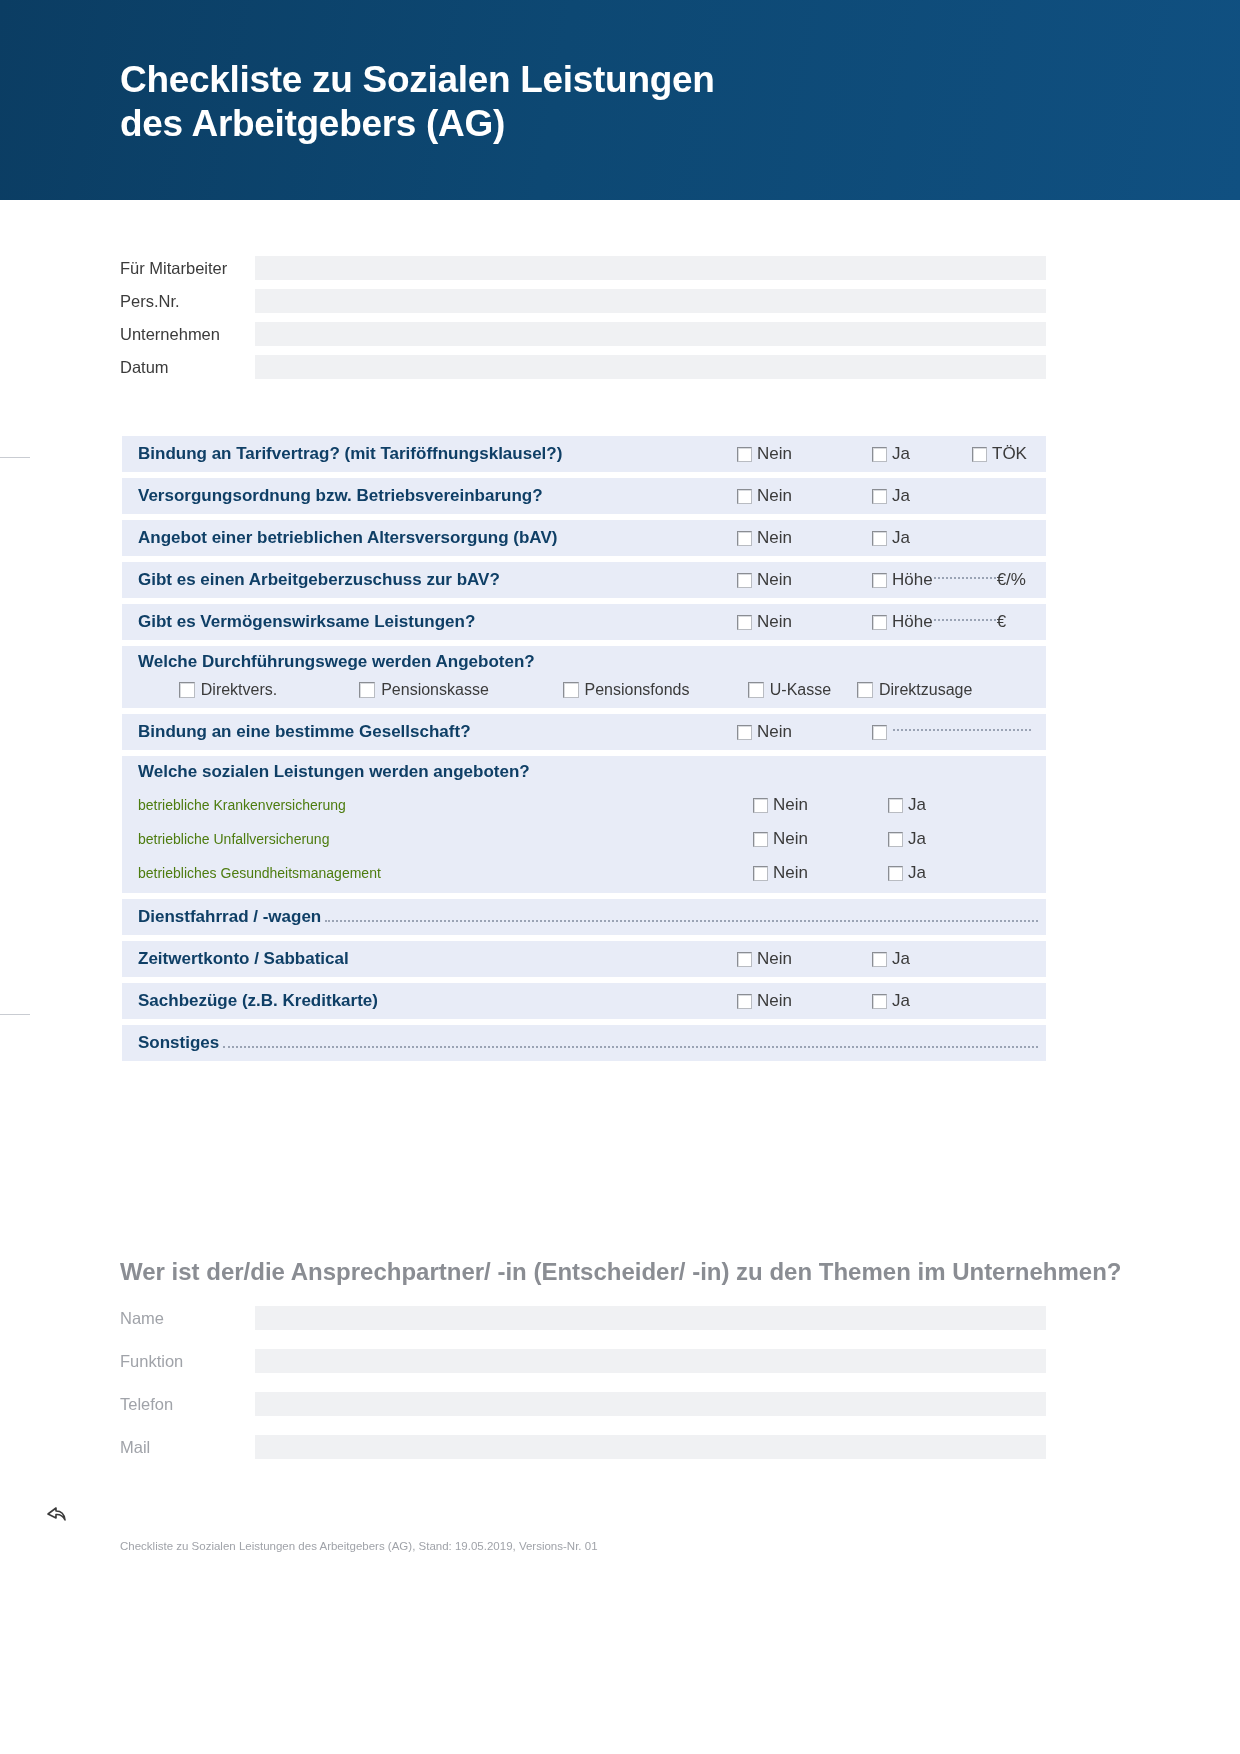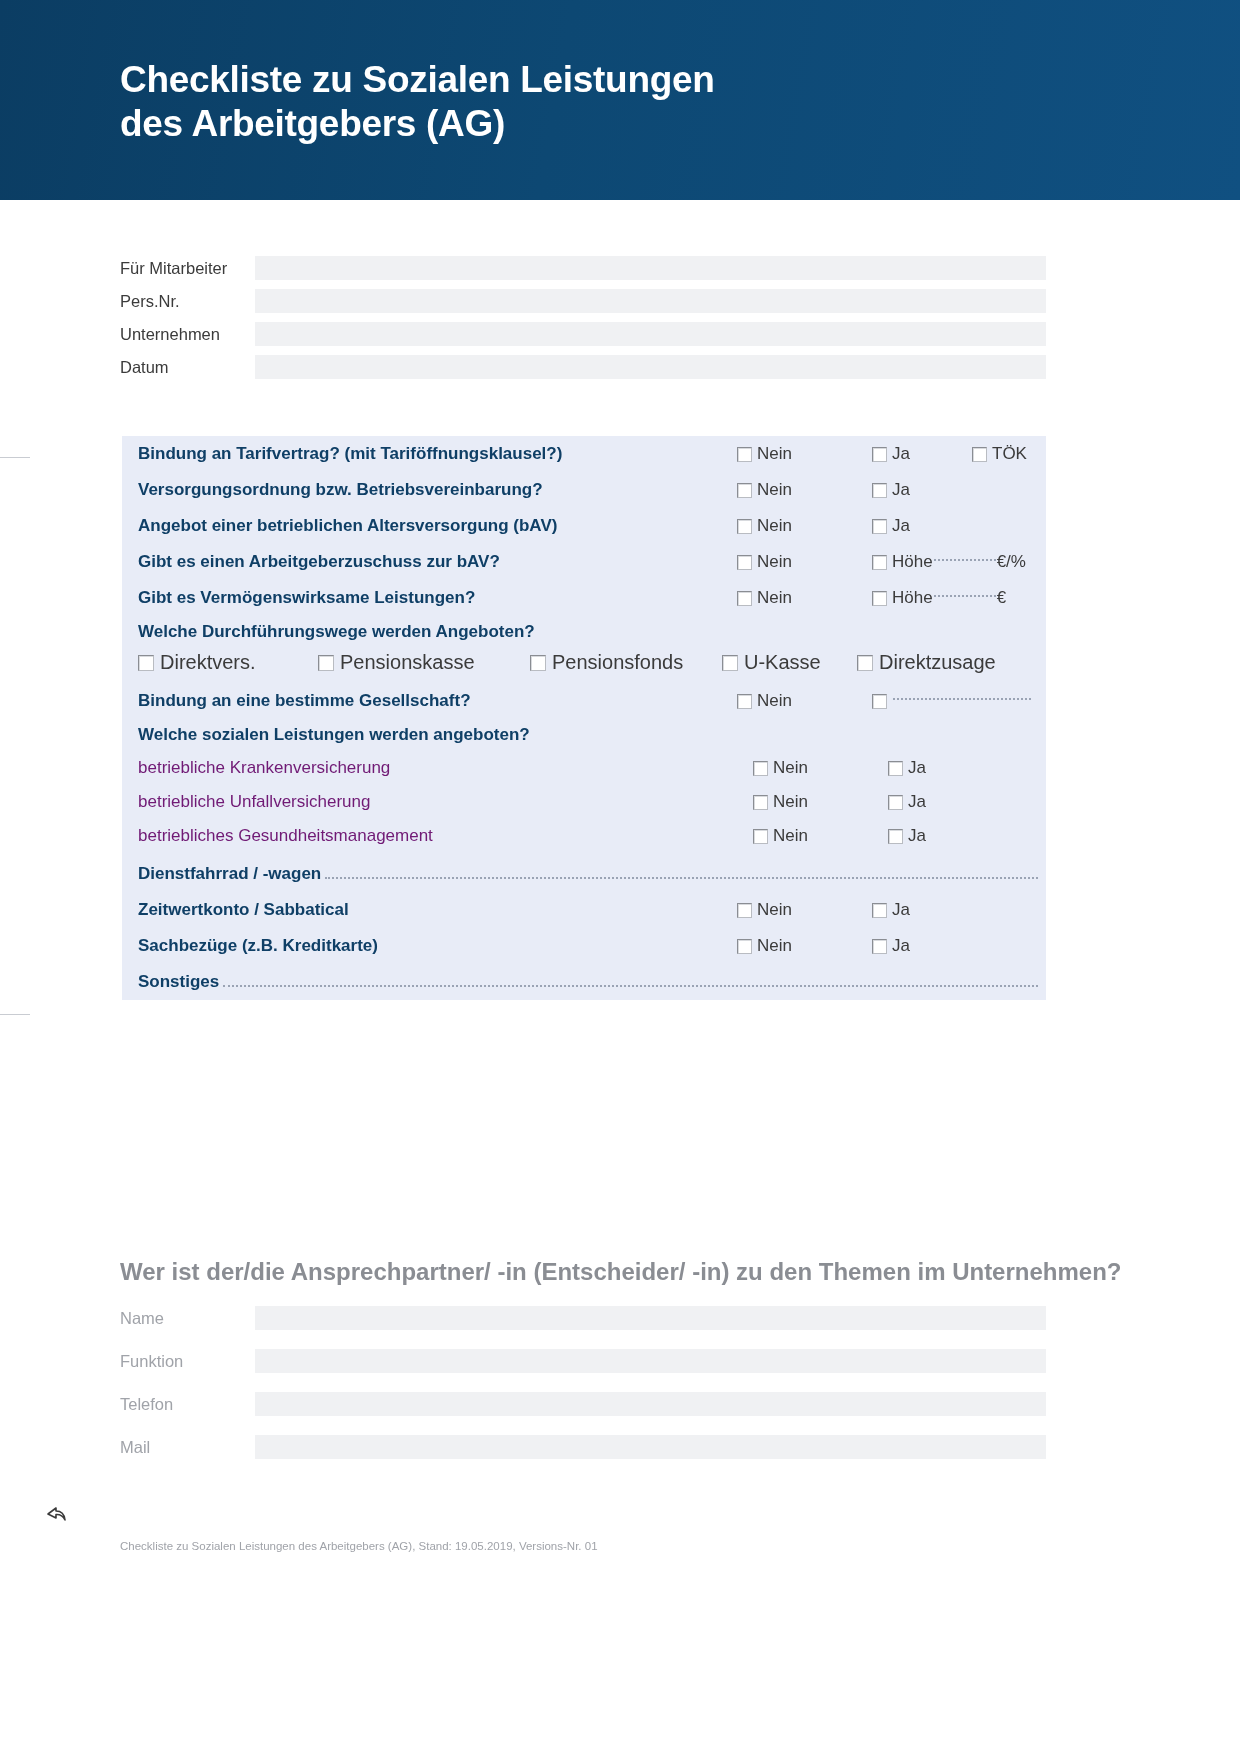--- a/index.html
+++ b/index.html
@@ -62,37 +62,38 @@
 
   
   .checklist {
     position: absolute;
     left: 122px;
     top: 436px;
     width: 924px;
   }
   .cl-row {
     background: #e8ecf7;
+    margin-bottom: 6px;
     position: relative;
     display: flex;
     align-items: center;
     padding: 0 0 0 16px;
     min-height: 36px;
   }
   .cl-row.tall { display: block; padding-top: 6px; padding-bottom: 9px; }
 
   .q-bold {
     font-size: 17px;
     font-weight: bold;
     color: #0f3f66;
     white-space: nowrap;
   }
   .q-plain {
-    font-size: 17px;
-    color: #701a75;
+    font-size: 14px;
+    color: #4d7c0f;
     white-space: nowrap;
   }
   .opt {
     display: flex;
     align-items: center;
     font-size: 17px;
     color: #3b3b3b;
     white-space: nowrap;
   }
   .cbx {
@@ -129,23 +130,24 @@
   
   .sub-opts {
     display: flex;
     align-items: center;
     margin-top: 9px;
     padding-right: 12px;
   }
   .sub-opt {
     display: flex;
     align-items: center;
-    font-size: 20px;
+    font-size: 16px;
     color: #3b3b3b;
     white-space: nowrap;
+    justify-content: center;
   }
   .cbx-lg {
     width: 16px; height: 16px;
     flex: 0 0 16px;
     background: #ffffff;
     border: 1px solid #b9bcc2;
     border-top-color: #8a8d93;
     border-left-color: #8a8d93;
     box-shadow: inset 1px 1px 0 #d8dade;
     margin-right: 6px;

